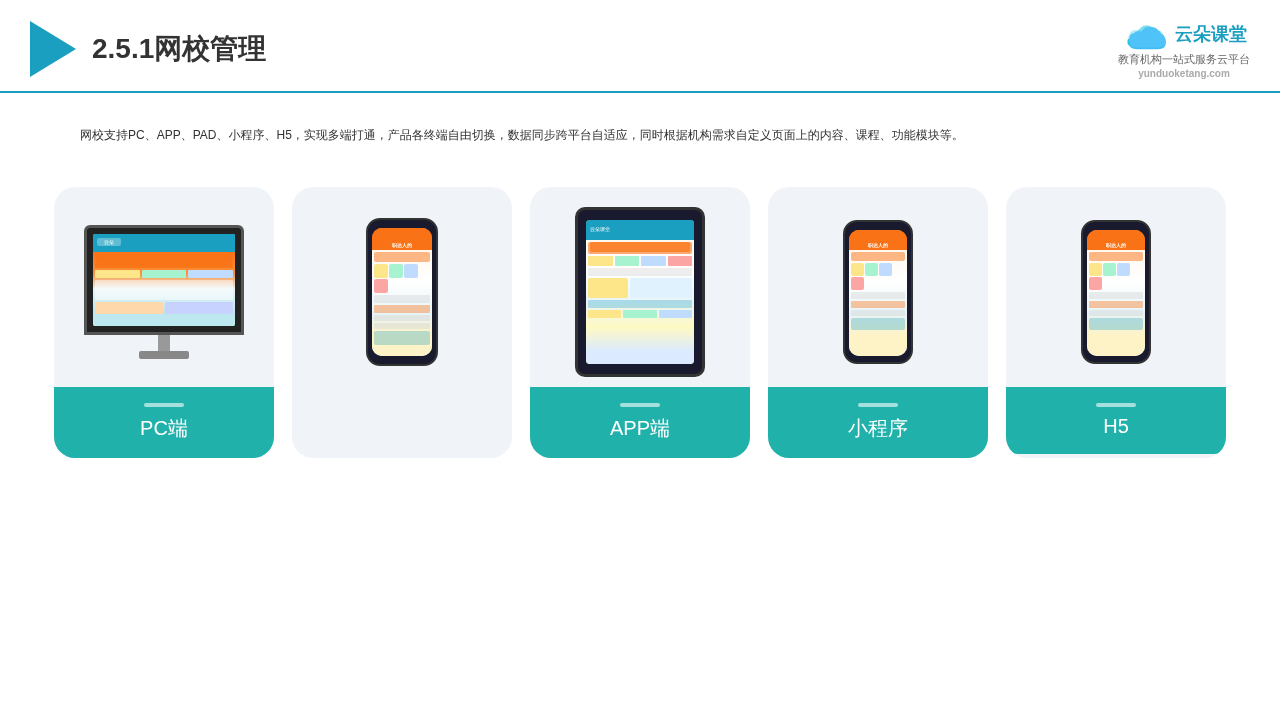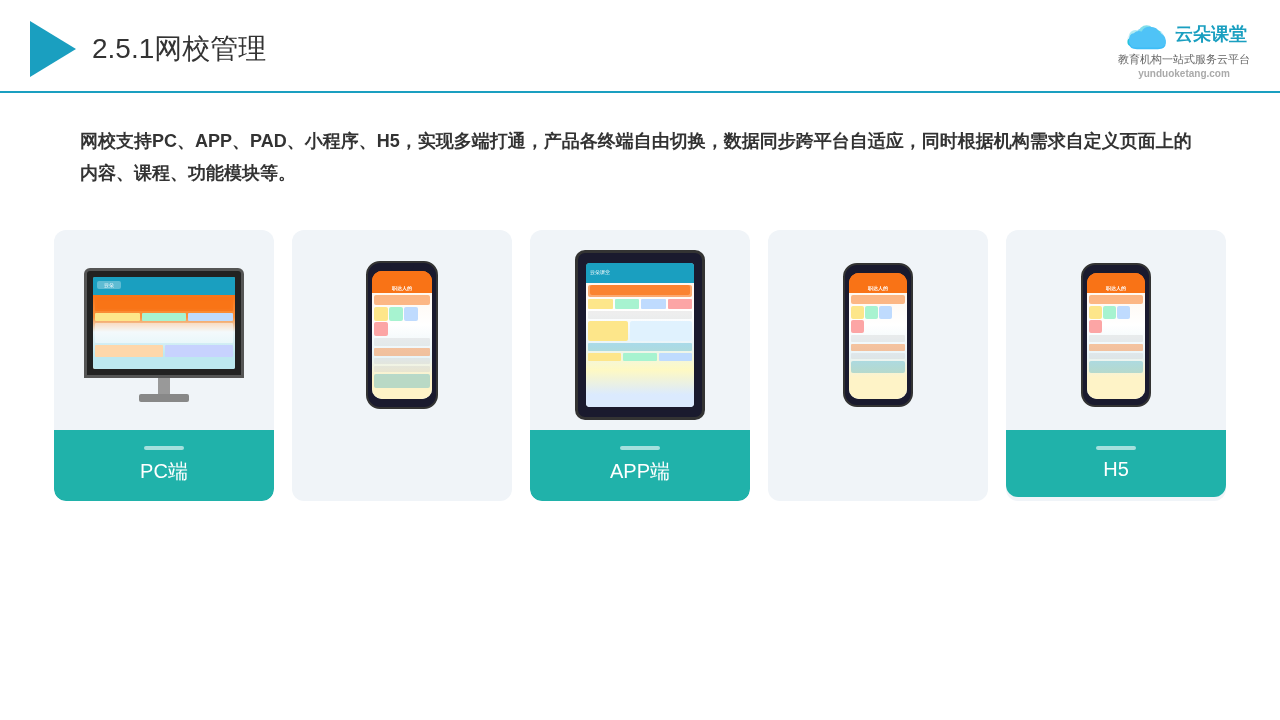--- a/index.html
+++ b/index.html
@@ -26,21 +26,21 @@
     }
     .logo-triangle {
       width: 0;
       height: 0;
       border-top: 28px solid transparent;
       border-bottom: 28px solid transparent;
       border-left: 46px solid #1a9fc0;
     }
     .page-title {
       font-size: 28px;
-      font-weight: normal;
+      font-weight: bold;
       color: #333;
     }
     .header-right {
       display: flex;
       flex-direction: column;
       align-items: center;
     }
     .cloud-logo {
       display: flex;
       align-items: center;
@@ -58,38 +58,37 @@
     .brand-subtitle {
       font-size: 11px;
       color: #666;
       text-align: center;
       margin-top: 2px;
     }
 
     
     .description {
       padding: 32px 80px 20px 80px;
-      font-size: 18px;
+      font-size: 12px;
       color: #333;
       line-height: 1.8;
-      font-weight: bold;
     }
 
     
     .cards-container {
       display: flex;
       justify-content: center;
       gap: 18px;
       padding: 20px 50px 0 50px;
     }
 
     .card {
       width: 220px;
       background: #f0f4f8;
-      border-radius: 12px;
+      border-radius: 21px;
       overflow: hidden;
       display: flex;
       flex-direction: column;
       align-items: center;
     }
 
     .card-image-area {
       width: 100%;
       height: 200px;
       display: flex;
@@ -434,20 +433,24 @@
               <div style="width:13px;height:13px;background:#fca5a5;border-radius:2px;"></div>
             </div>
             <div style="margin:2px;height:7px;background:rgba(200,200,200,0.3);border-radius:1px;"></div>
             <div style="margin:2px;height:7px;background:rgba(249,115,22,0.4);border-radius:1px;"></div>
             <div style="margin:2px;height:6px;background:rgba(200,200,200,0.3);border-radius:1px;"></div>
             <div style="margin:2px;height:12px;background:rgba(26,159,192,0.3);border-radius:2px;"></div>
           </div>
         </div>
       </div>
     </div>
+    <div class="card-label">
+      <div class="card-label-bar"></div>
+      <span>小程序</span>
+    </div>
   </div>
 
   <div class="card">
     <div class="card-image-area">
       <div class="phone-mini">
         <div class="phone-mini-notch"></div>
         <div class="phone-mini-screen" style="position:relative;background:linear-gradient(180deg,#f97316 0%,#fb923c 20%,#fff 35%,#e8f4f8 55%,#fef3c7 70%,#dbeafe 90%);">
           <div style="position:absolute;top:0;left:0;right:0;height:20px;background:#f97316;display:flex;align-items:flex-end;padding-bottom:2px;justify-content:center;">
             <span style="font-size:5px;color:white;font-weight:bold;">职达人的</span>
           </div>

